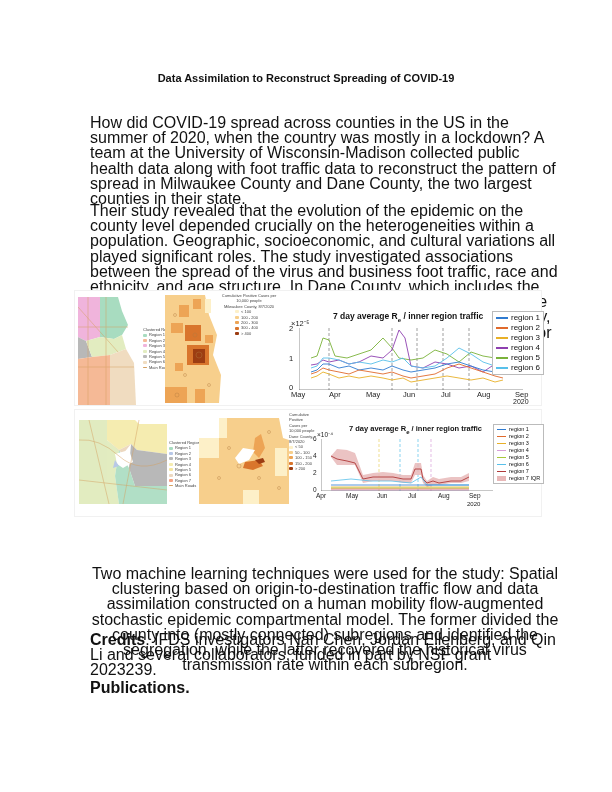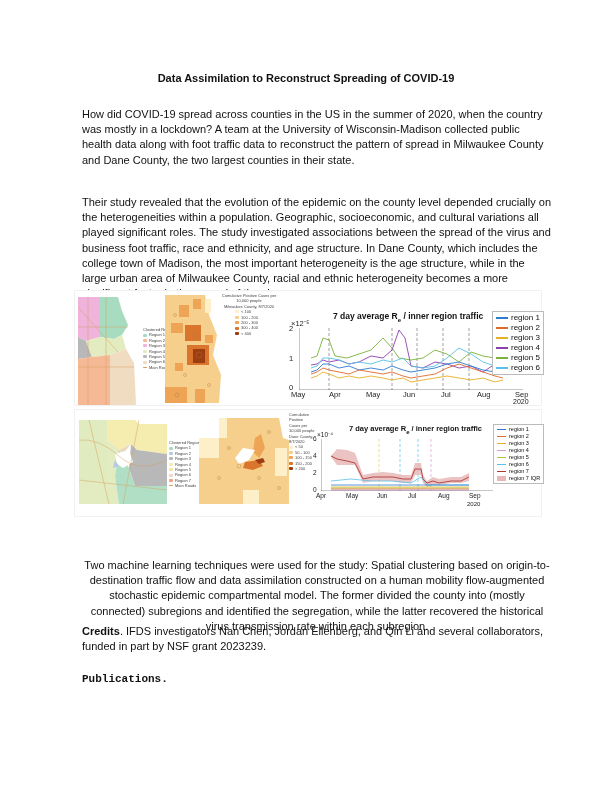--- a/index.html
+++ b/index.html
@@ -1,25 +1,25 @@
 <!DOCTYPE html>
 <html><head>
 <meta charset="utf-8">
 <style>
   html, body { margin: 0; padding: 0; background: #ffffff; }
   body { width: 612px; height: 792px; position: relative; overflow: hidden;
          font-family: "Liberation Sans", sans-serif; color: #111; }
   .title { position: absolute; left: 0; width: 612px; top: 72px; text-align: center;
            font-weight: bold; font-size: 11px; }
-  .para { position: absolute; left: 74px; width: 470px; font-size: 11px; line-height: 15.2px; margin: 8px; }
+  .para { position: absolute; left: 74px; width: 470px; font-size: 16px; line-height: 15.2px; margin: 16px; }
   .p1 { top: 99px; }
   .p2 { top: 187px; }
   .p3 { top: 550px; text-align: center; }
   .p4 { top: 616px; }
-  .p5 { top: 664px; font-weight: bold; font-family: Liberation Mono, monospace; }
+  .p5 { top: 664px; font-weight: bold; }
   .bold { font-weight: bold; }
 
   .fig { position: absolute; left: 74px; width: 466px; background: #fff; }
   .fig-top { top: 290px; height: 114px; border: 1px solid #f1f1f1; }
   .fig-bot { top: 409px; height: 106px; border: 1px solid #f1f1f1; }
 
   .maps svg, .chart svg { position: absolute; }
   .legend-small { position: absolute; font-size: 4px; color: #444; line-height: 5.4px; }
   .legend-small .row { display: flex; align-items: center; gap: 2px; white-space: nowrap; }
   .sw { display: inline-block; width: 4px; height: 3px; border-radius: 1px; }

